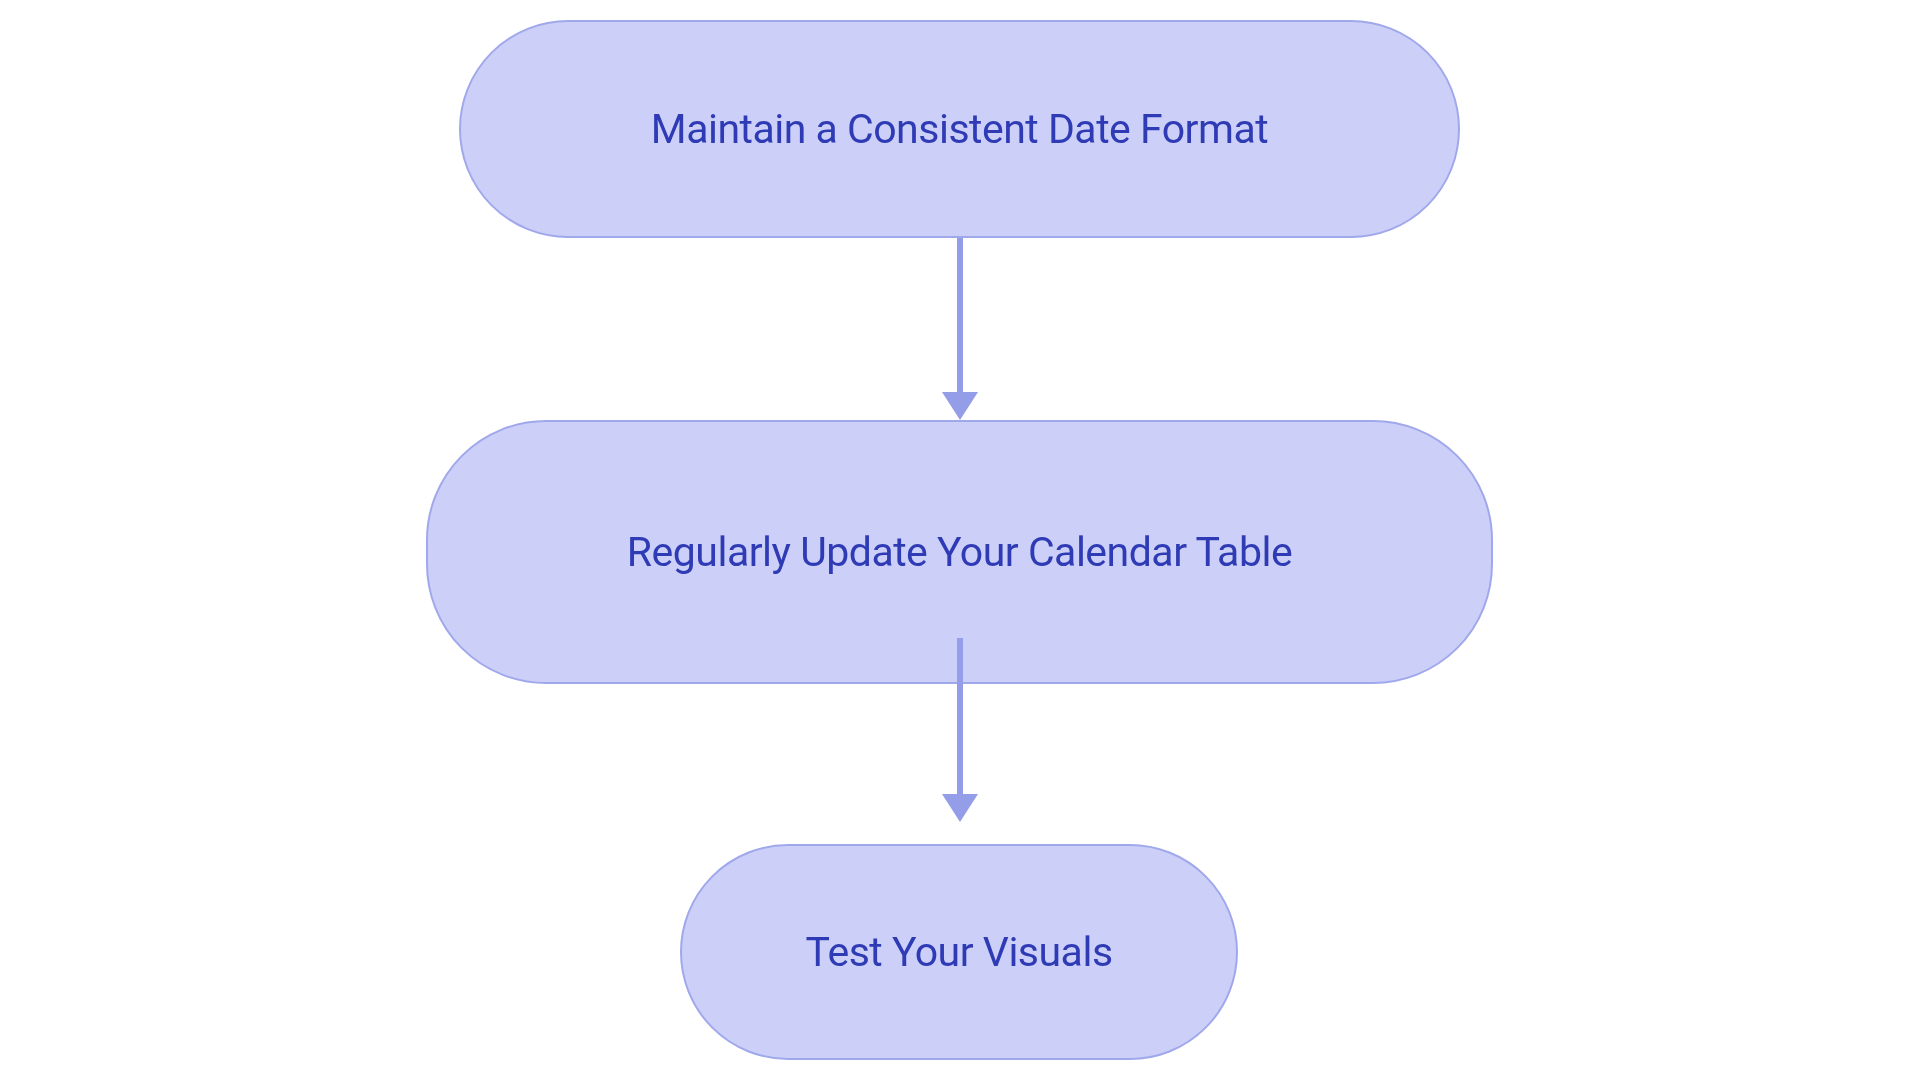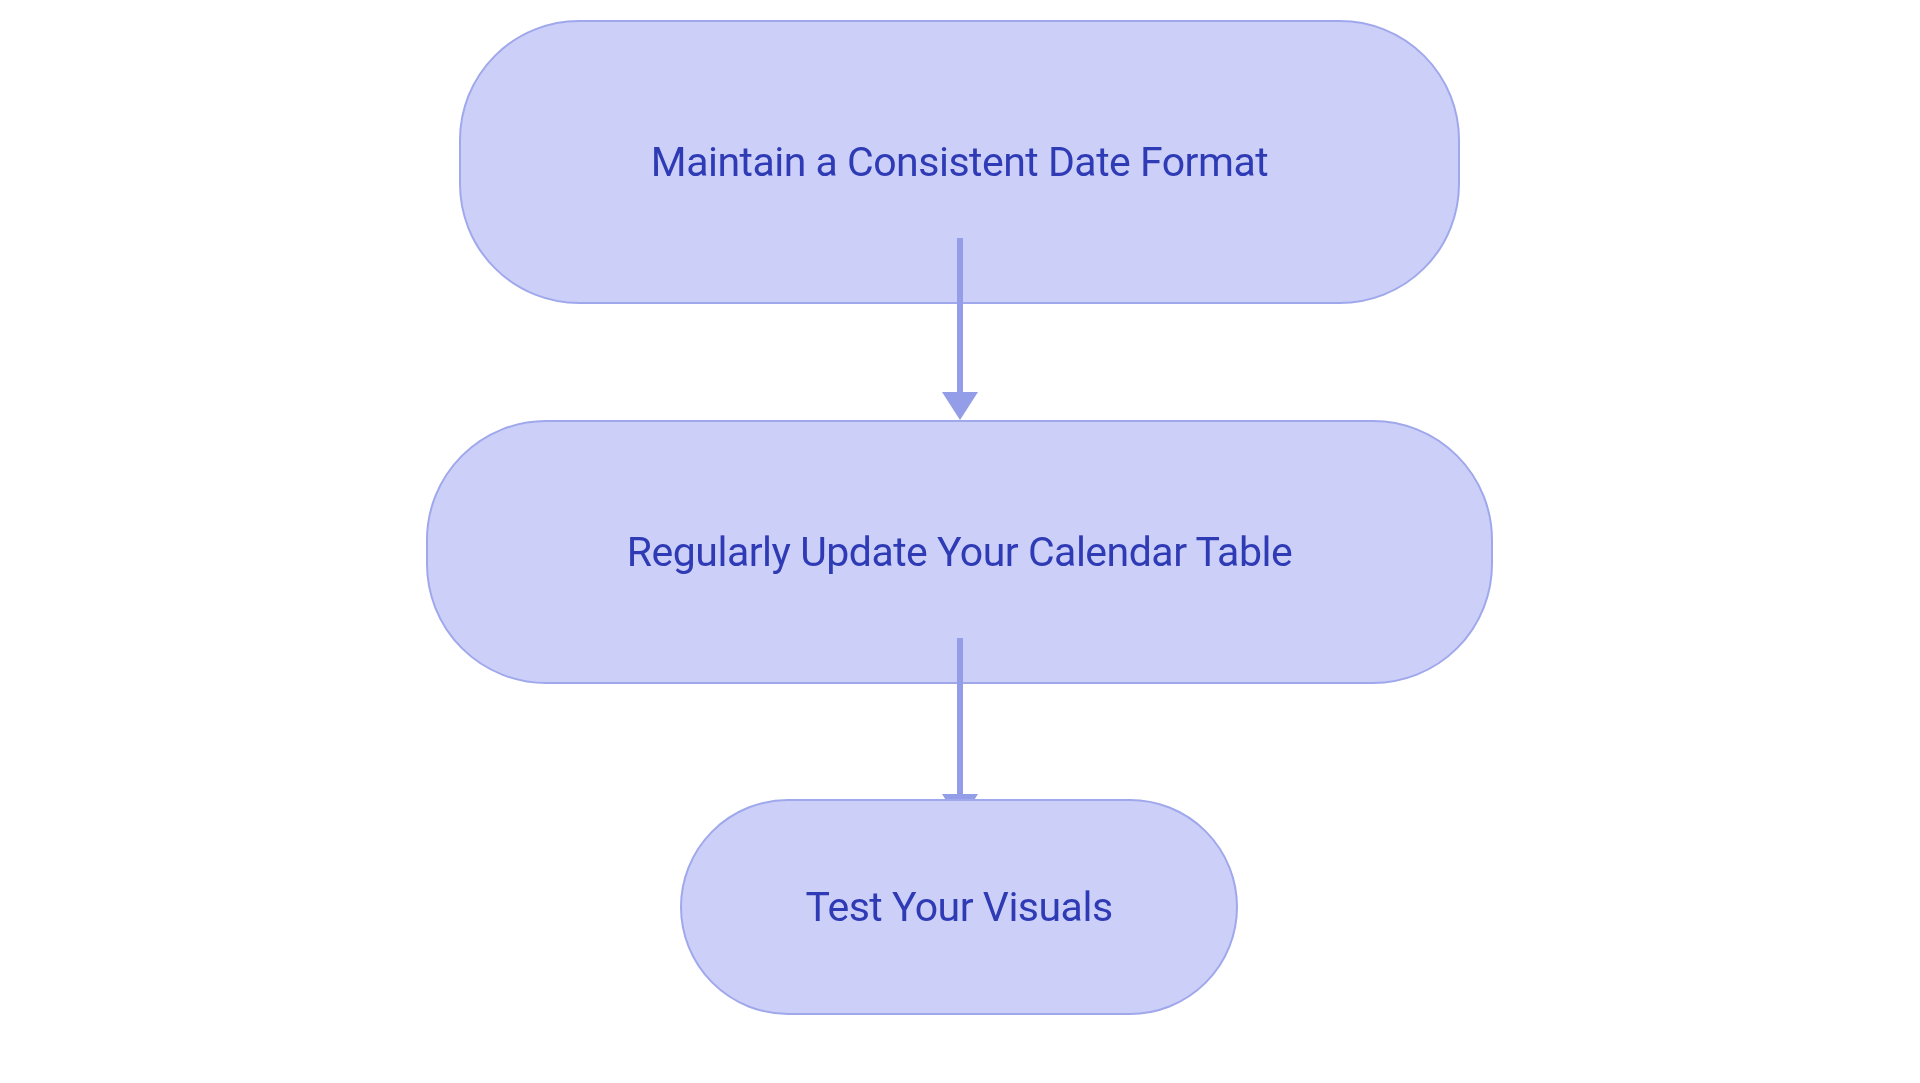--- a/index.html
+++ b/index.html
@@ -44,35 +44,35 @@
     height: 0;
     border-left: 18px solid transparent;
     border-right: 18px solid transparent;
     border-top: 28px solid #949de8;
   }
   
   .node1 {
     left: 459px;
     top: 20px;
     width: 1001px;
-    height: 284px;
+    height: 218px;
     border-radius: 120px;
   }
   
   .node2 {
     left: 426px;
     top: 420px;
     width: 1067px;
     height: 264px;
     border-radius: 120px;
   }
   
   .node3 {
     left: 680px;
-    top: 799px;
+    top: 844px;
     width: 558px;
     height: 216px;
     border-radius: 120px;
   }
   
   .arrow1-line {
     top: 238px;
     height: 156px;
     left: 960px;
   }

